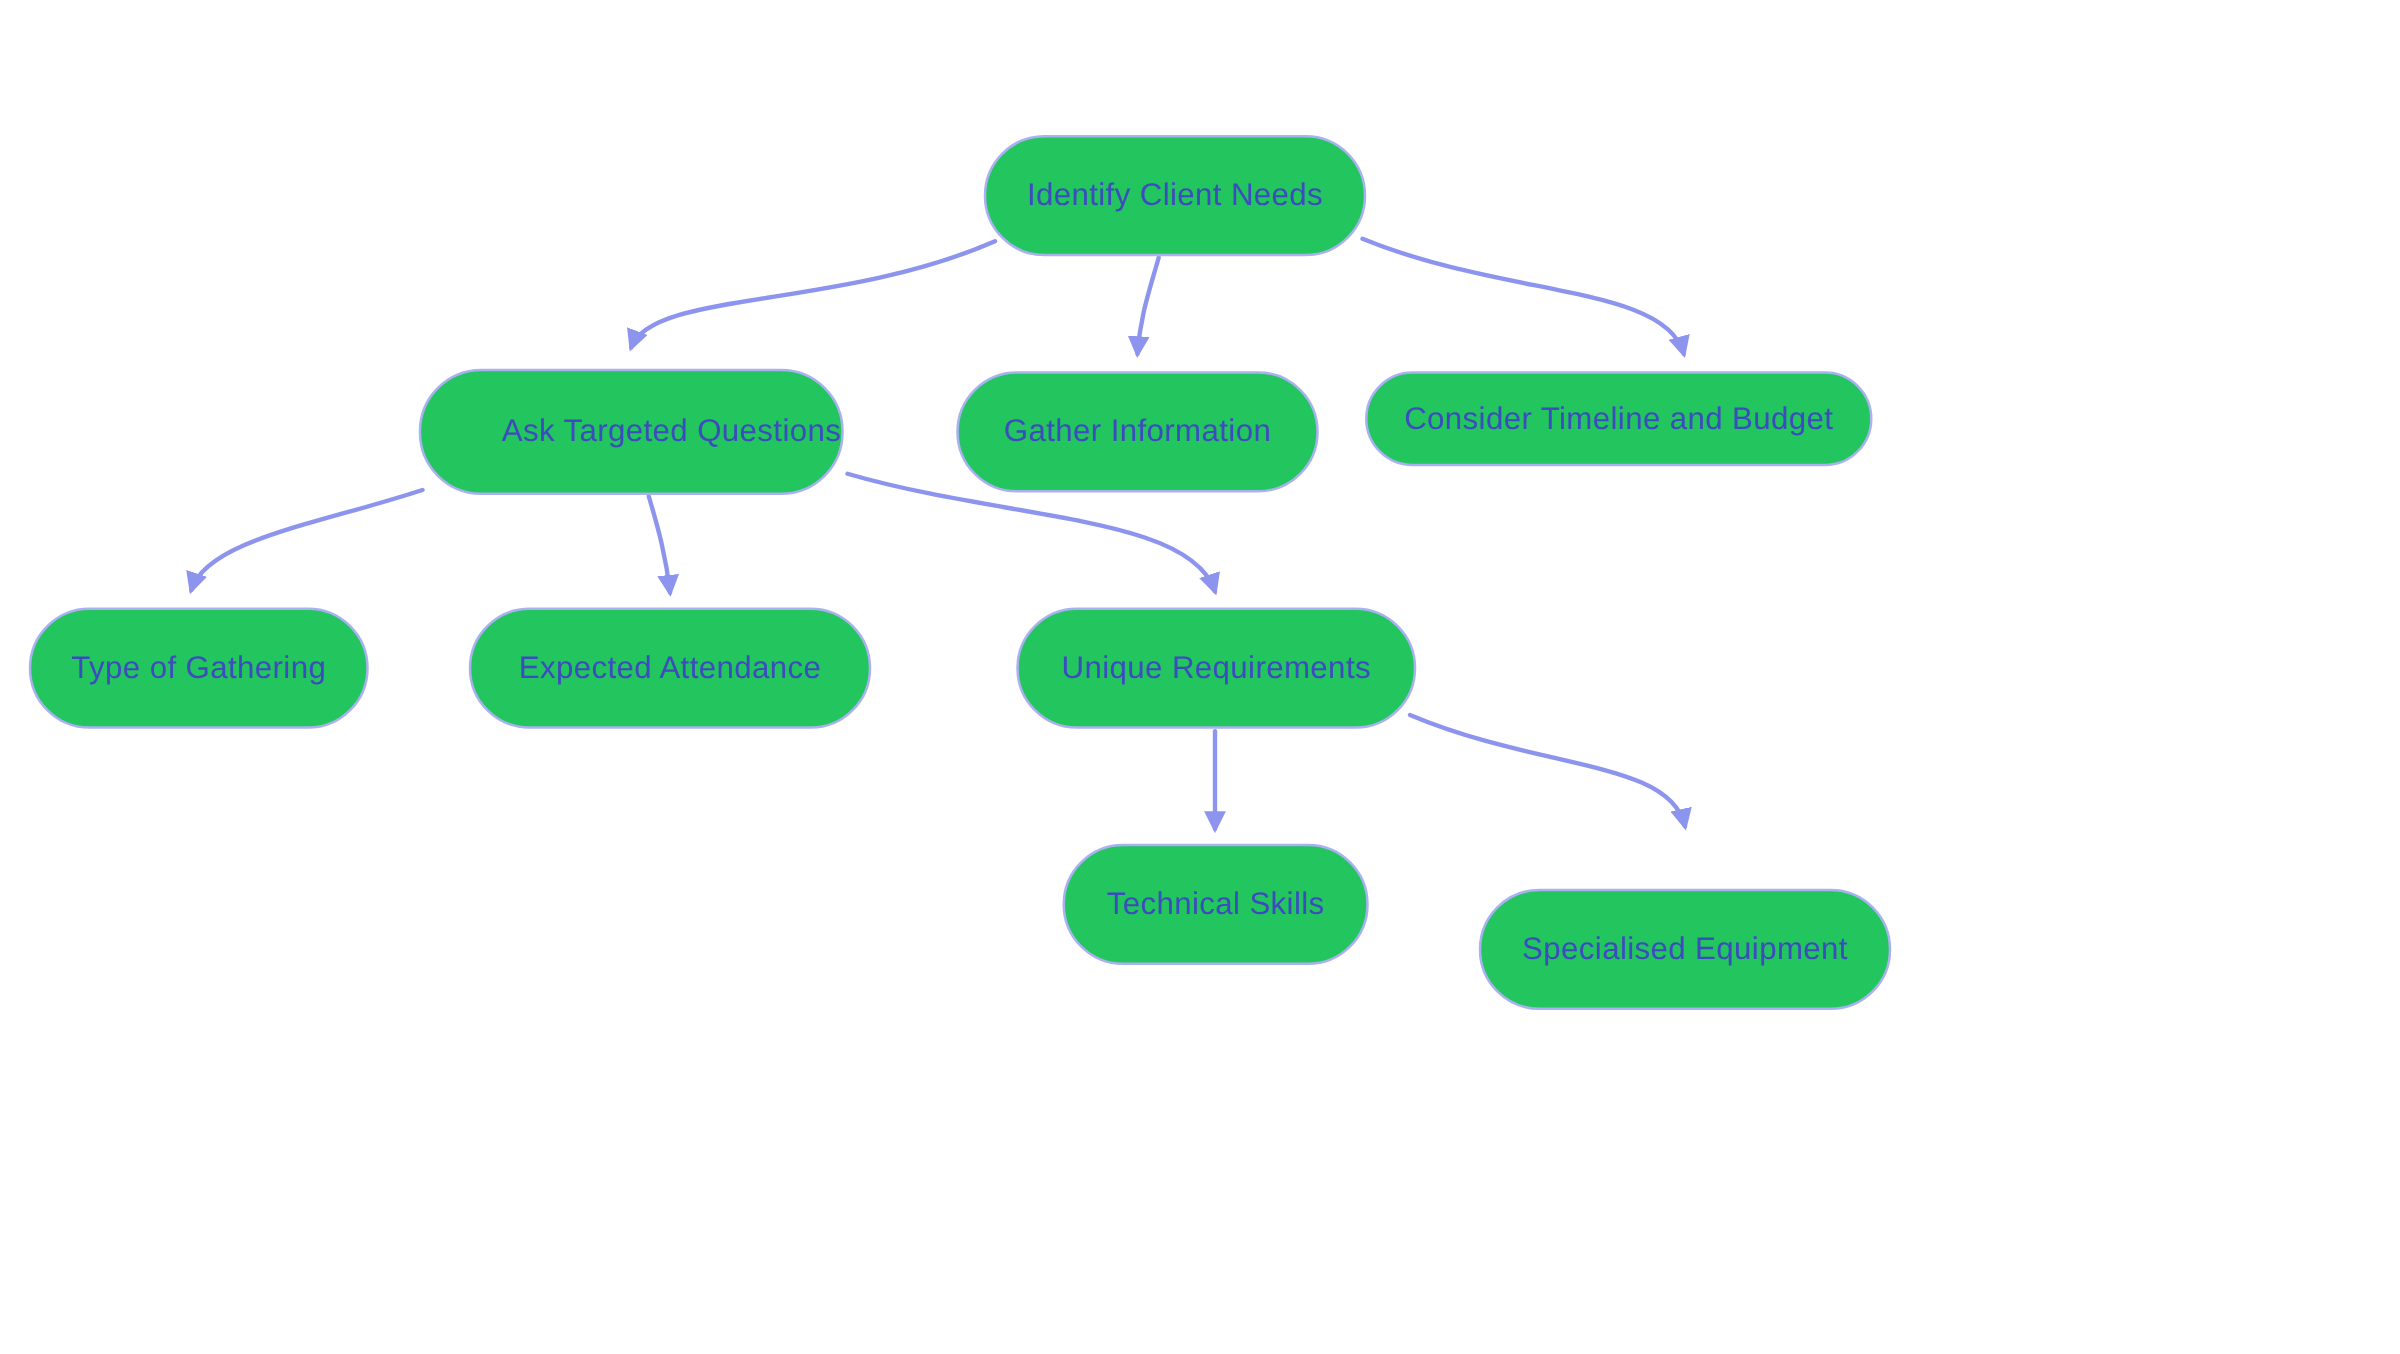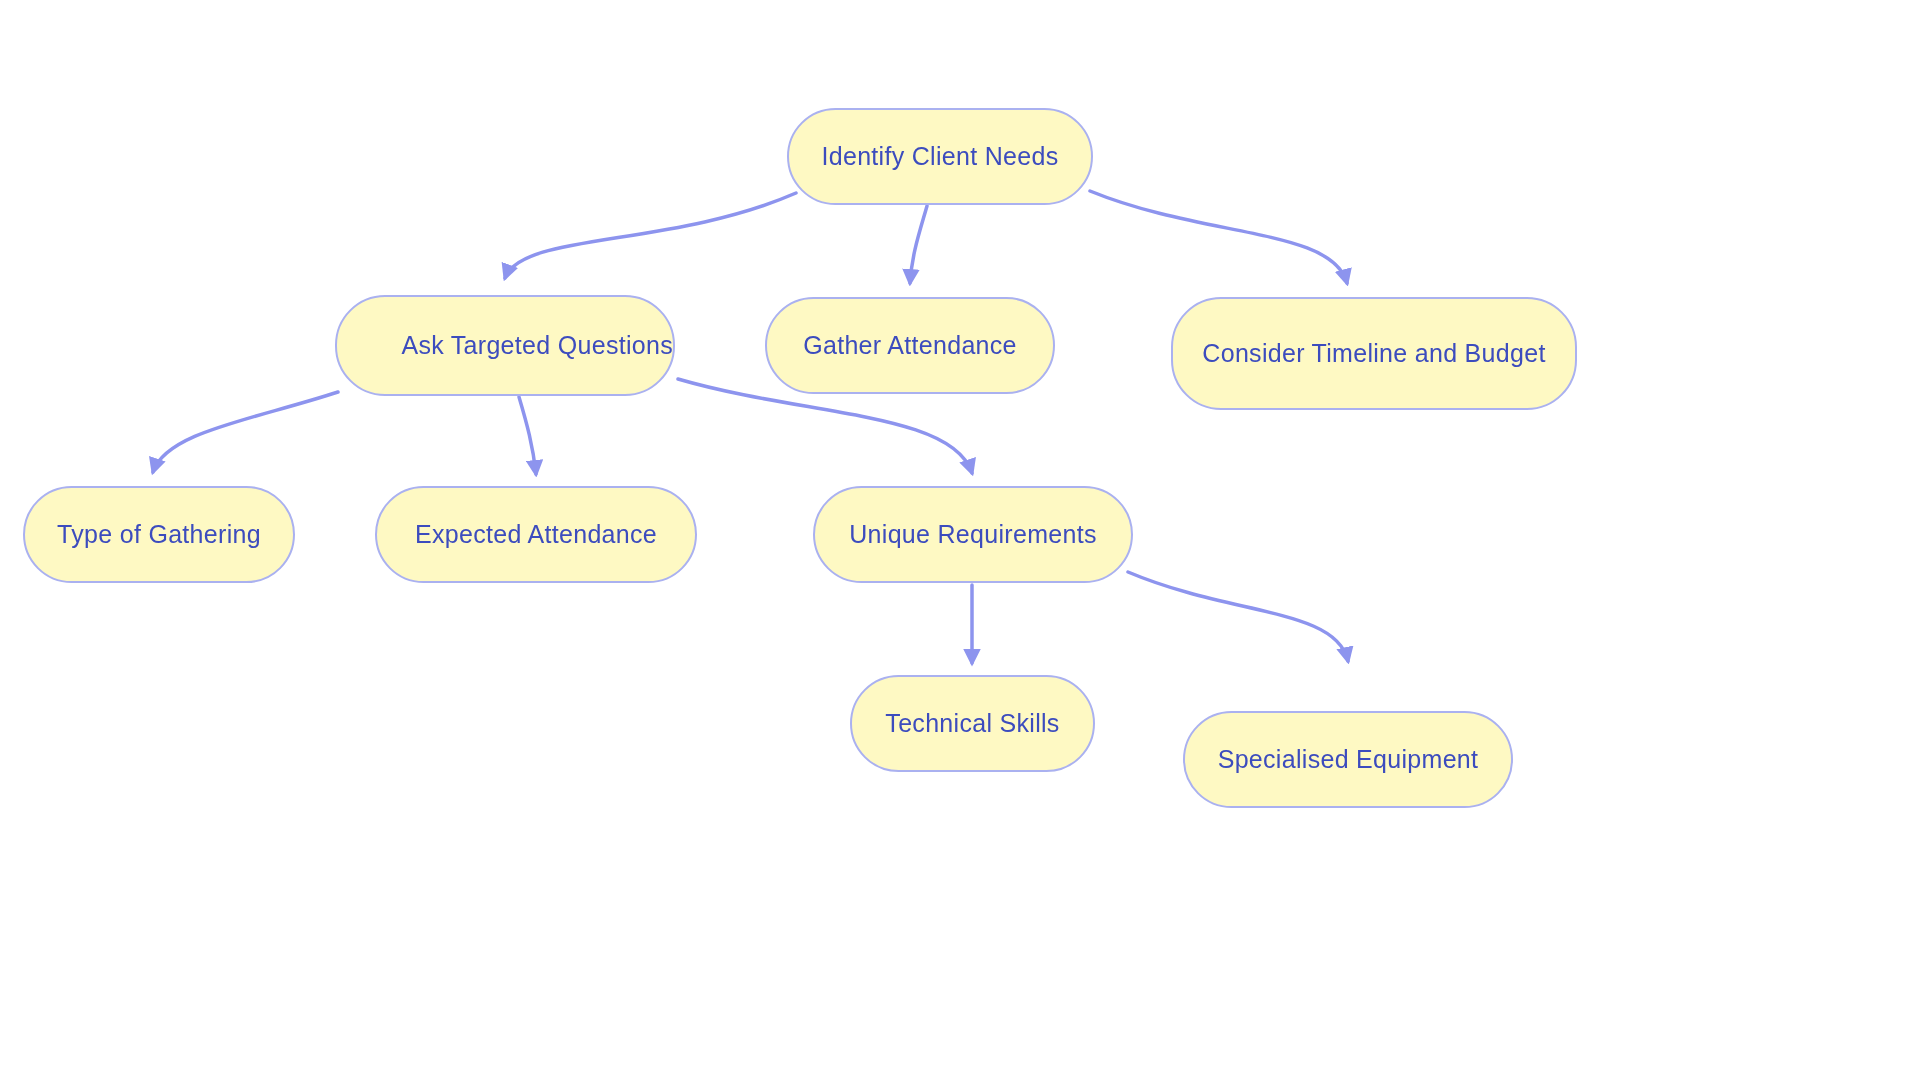--- a/index.html
+++ b/index.html
@@ -24,21 +24,21 @@
     position: absolute;
     top: 0;
     left: 0;
     width: 1920px;
     height: 1083px;
     pointer-events: none;
   }
   .node {
     position: absolute;
     box-sizing: border-box;
-    background: #fef9c3;
+    background: #22c55e;
     border: 2px solid #aab1f0;
     border-radius: 50px;
     display: flex;
     align-items: center;
     justify-content: center;
     color: #3c4cbe;
     font-size: 25px;
     font-weight: 400;
     letter-spacing: 0.3px;
     white-space: nowrap;
@@ -76,24 +76,24 @@
 
   <div class="node" style="left:787px; top:108px; width:306px; height:97px;">
     <span>Identify Client Needs</span>
   </div>
 
   <div class="node" style="left:335px; top:295px; width:340px; height:101px;justify-content:flex-end;">
     <span>Ask Targeted Questions</span>
   </div>
 
   <div class="node" style="left:765px; top:297px; width:290px; height:97px;">
-    <span>Gather Attendance</span>
+    <span>Gather Information</span>
   </div>
 
-  <div class="node" style="left:1171px; top:297px; width:406px; height:113px;">
+  <div class="node" style="left:1092px; top:297px; width:406px; height:76px;">
     <span>Consider Timeline and Budget</span>
   </div>
 
   <div class="node" style="left:23px; top:486px; width:272px; height:97px;">
     <span>Type of Gathering</span>
   </div>
 
   <div class="node" style="left:375px; top:486px; width:322px; height:97px;">
     <span>Expected Attendance</span>
   </div>

